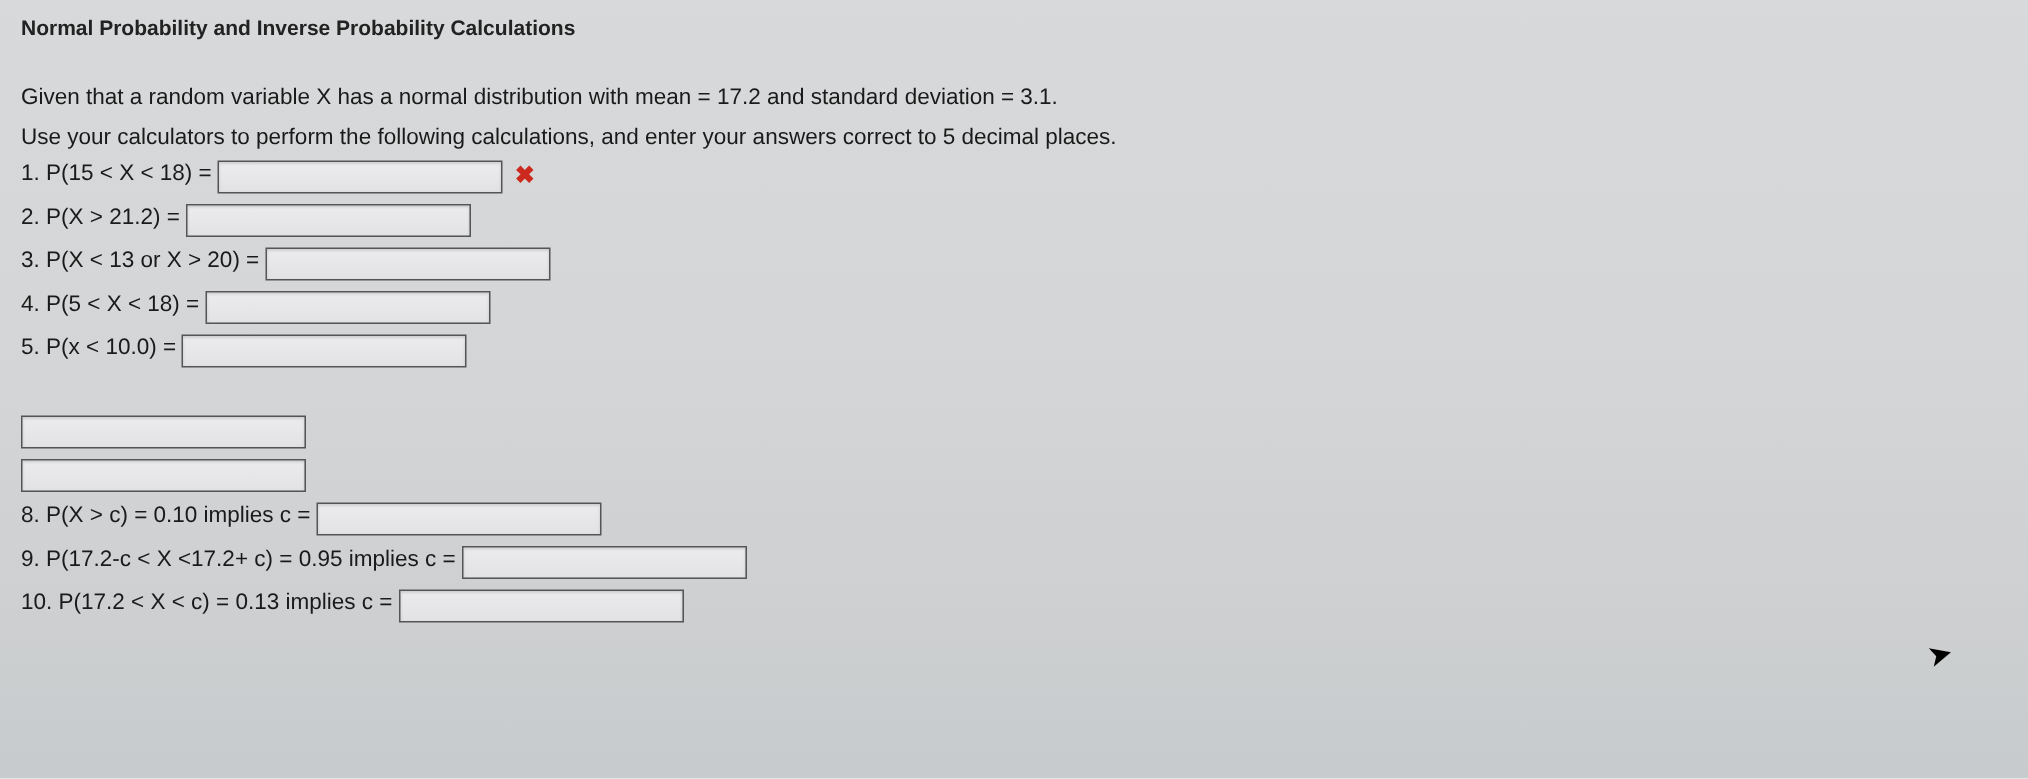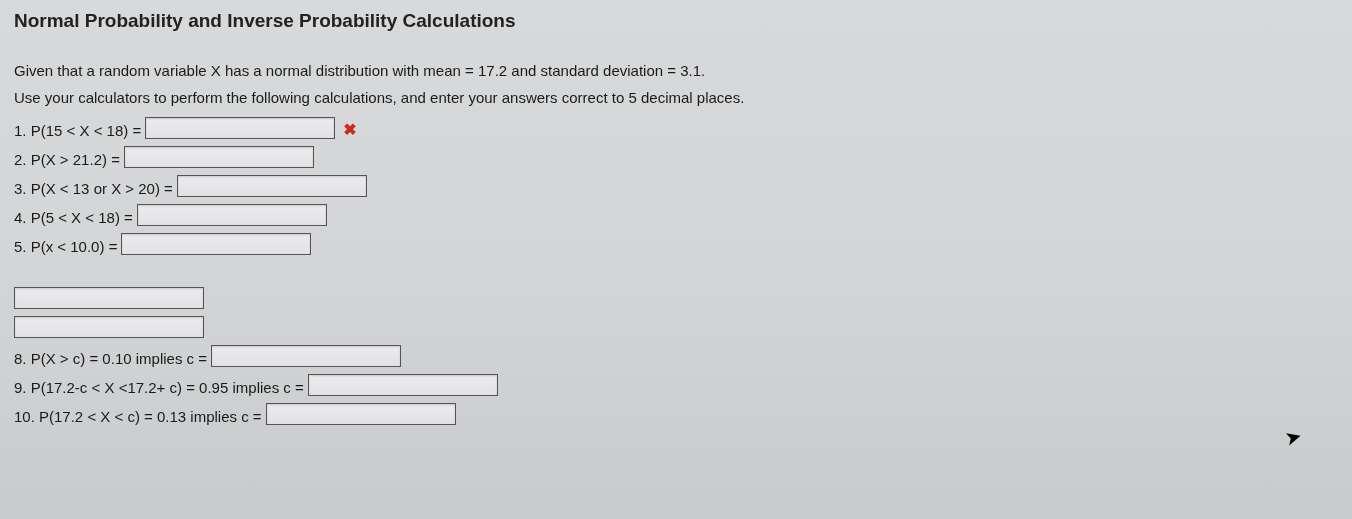--- a/index.html
+++ b/index.html
@@ -13,31 +13,31 @@
       width: 1352px;
       height: 519px;
       padding: 10px 14px;
       color: #1a1a1a;
       font-size: 15px;
       overflow: hidden;
       position: relative;
     }
     .title {
       font-weight: bold;
-      font-size: 19px;
+      font-size: 14px;
       margin-bottom: 28px;
       color: #222;
     }
     .intro {
       margin-bottom: 4px;
       line-height: 1.5;
     }
     .question-row {
       display: flex;
-      align-items: flex-end;
+      align-items: flex-start;
       margin: 3px 0;
       height: 26px;
       gap: 4px;
     }
     .q-label {
       white-space: nowrap;
     }
     .answer-input {
       border: 1px solid #555;
       background: linear-gradient(180deg, #ececee, #e2e2e4);

